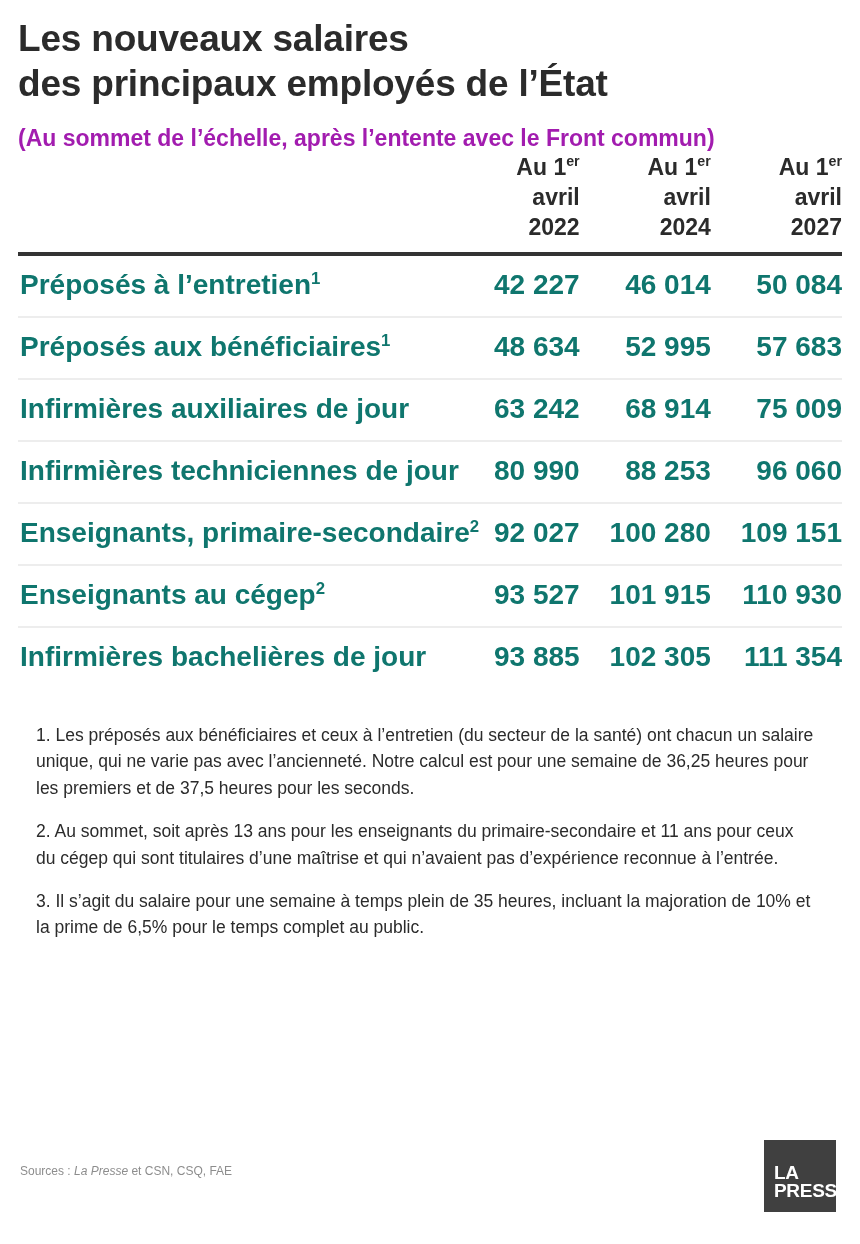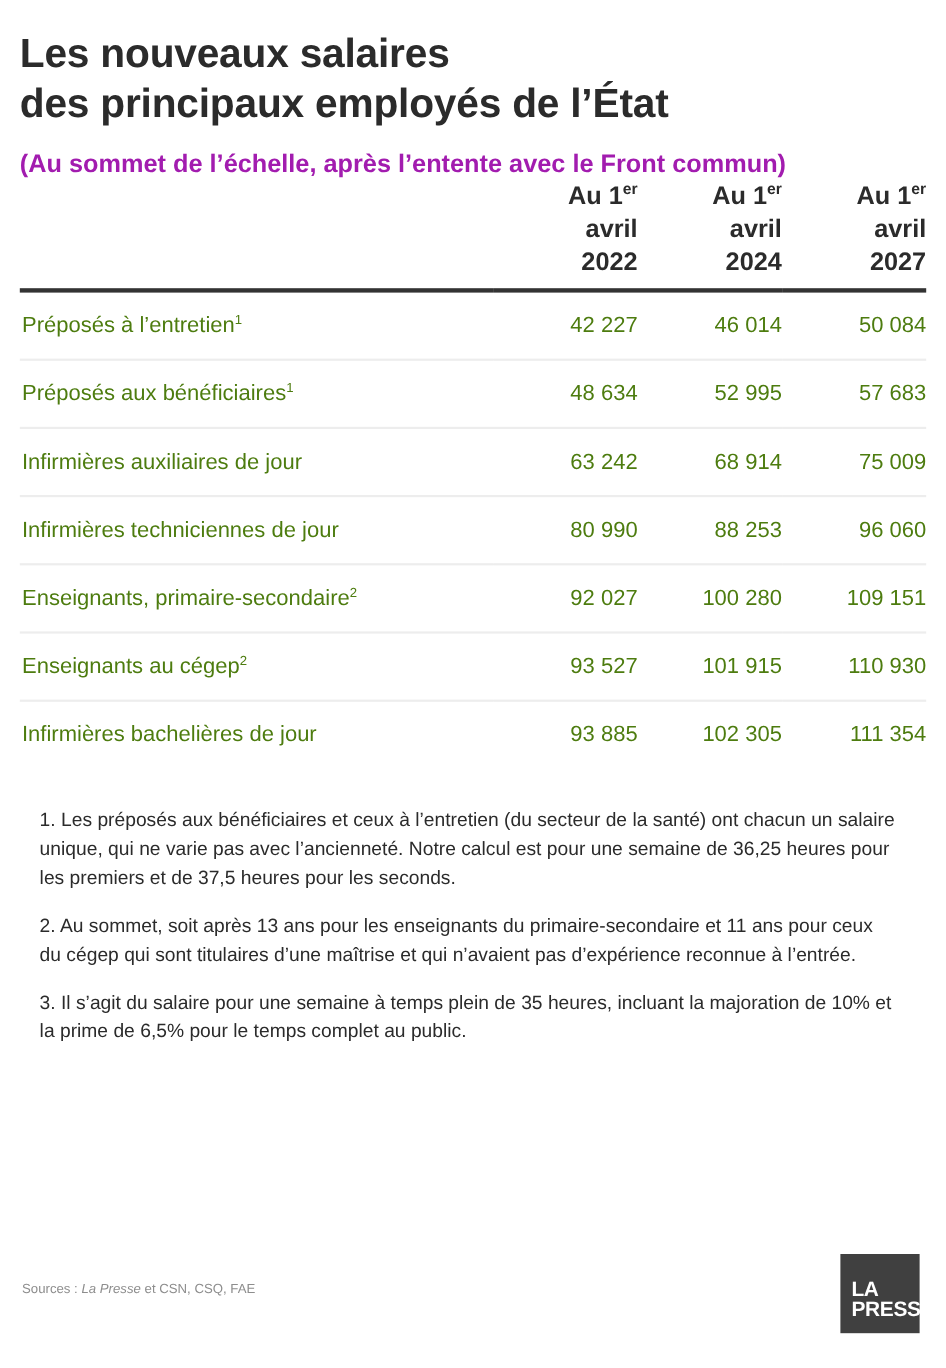--- a/index.html
+++ b/index.html
@@ -19,21 +19,21 @@
   .page {
     width: 860px;
     height: 1244px;
     position: relative;
     box-sizing: border-box;
     padding: 0 18px;
   }
 
   
   .titleblock {
-    padding-top: 26px;
+    padding-top: 16px;
   }
   .title-line {
     font-size: 37px;
     font-weight: 700;
     letter-spacing: -0.2px;
     line-height: 1.22;
     color: #2b2b2b;
     white-space: nowrap;
   }
   .subtitle {
@@ -70,23 +70,23 @@
   }
   thead th.h-val .hl { display: block; white-space: nowrap; }
   sup.ord {
     font-size: 0.62em;
     vertical-align: super;
     line-height: 0;
     font-weight: 700;
   }
 
   tbody td {
-    font-size: 20px;
-    font-weight: 400;
-    color: #4d7c0f;
+    font-size: 28px;
+    font-weight: 700;
+    color: #0f766e;
     height: 60px;
     padding: 0;
     border-bottom: 2px solid #ededed;
     line-height: 1.1;
   }
   tbody tr:last-child td { border-bottom: none; }
   tbody td.lbl { text-align: left; padding-left: 2px; white-space: nowrap; }
   tbody td.val { text-align: right; white-space: nowrap; }
   sup.fn {
     font-size: 0.60em;

